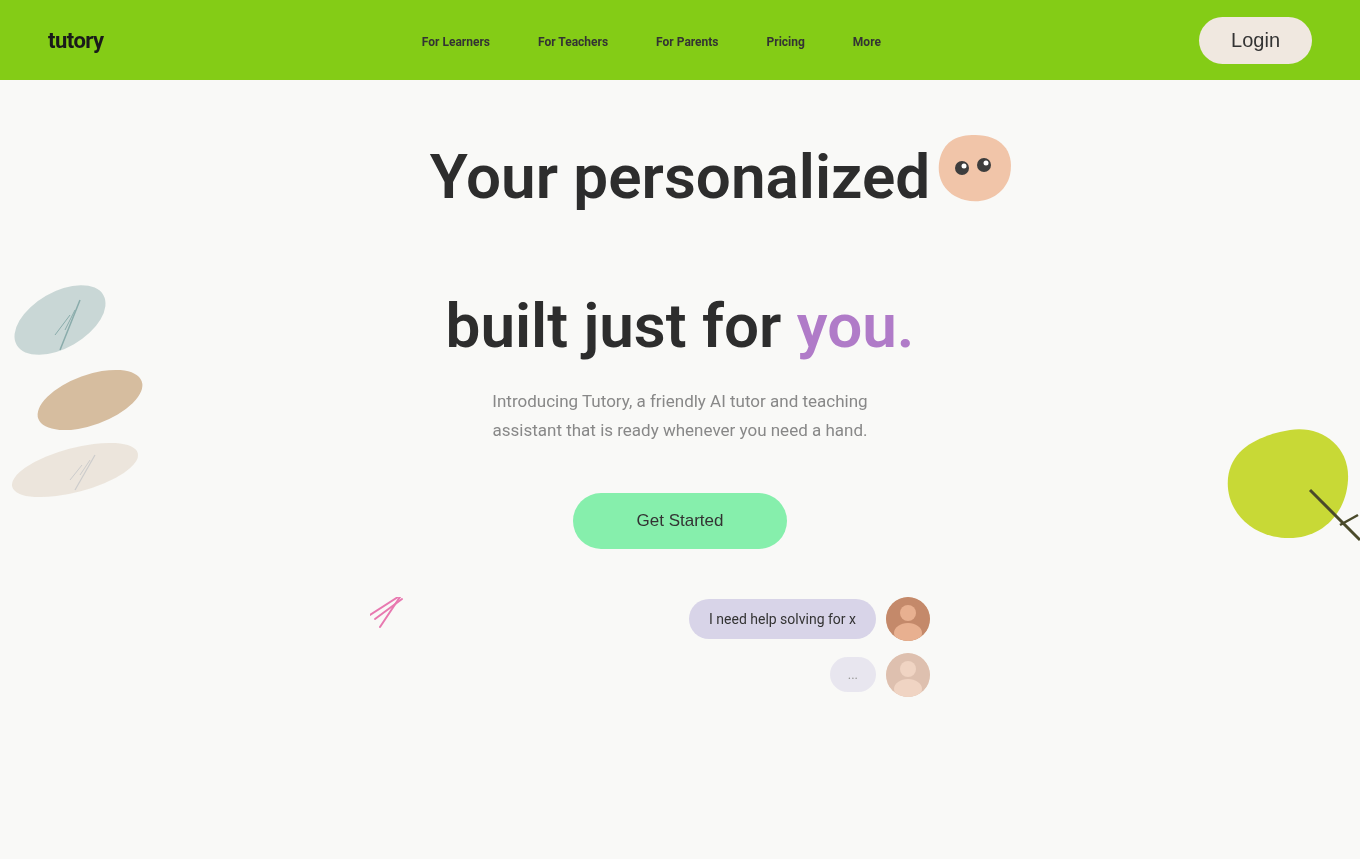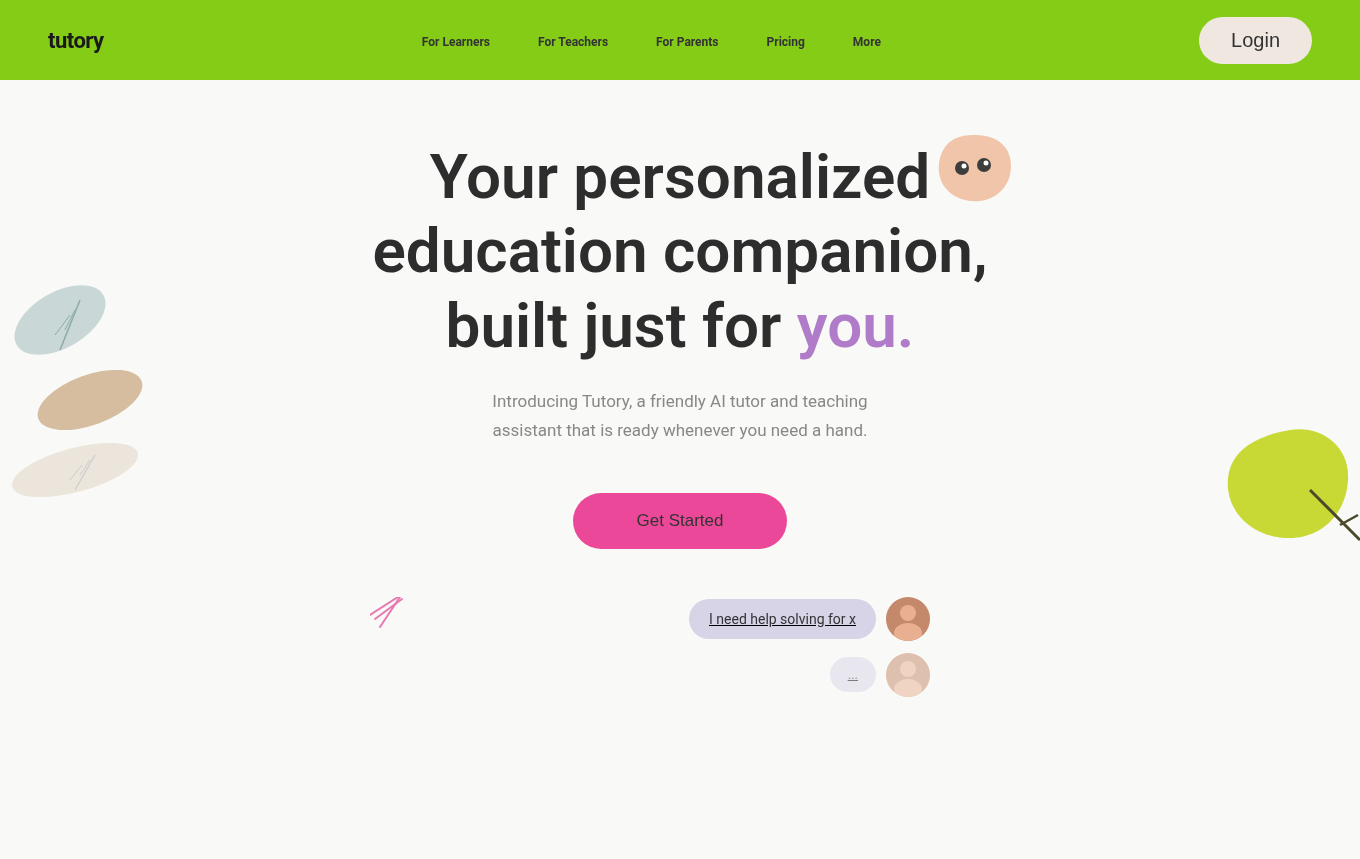--- a/index.html
+++ b/index.html
@@ -84,21 +84,21 @@
     .hero-subtitle {
       margin-top: 24px;
       font-size: 17px;
       color: #888;
       line-height: 1.7;
       max-width: 420px;
     }
 
     .hero-cta {
       margin-top: 48px;
-      background: #ec4899;
+      background: #86efac;
       color: #333;
       border: none;
       padding: 18px 64px;
       border-radius: 50px;
       font-size: 17px;
       font-weight: 500;
       cursor: pointer;
     }
 
     
@@ -229,29 +229,29 @@
 
     <line x1="90" y1="70" x2="140" y2="120" stroke="#4a4a2a" stroke-width="3"></line>
 
     <line x1="120" y1="105" x2="138" y2="95" stroke="#4a4a2a" stroke-width="2.5"></line>
   </svg>
 </div>
 
 <section class="hero">
   <h1 class="hero-title">
     <span>Your personalized</span><br>
-    <span>education companion,</span><br>
+    <br>
     <span>built just for </span><span class="highlight">you.</span>
   </h1>
 
   <p class="hero-subtitle">Introducing Tutory, a friendly AI tutor and teaching assistant that is ready whenever you need a hand.</p>
 
   <button class="hero-cta">Get Started</button>
 
-  <div class="chat-preview" style="position:relative;text-decoration:underline;">
+  <div class="chat-preview" style="position:relative;">
 
     <div style="position:absolute; left:-60px; top:0px;">
       <svg width="60" height="50" viewBox="0 0 60 50" fill="none">
         <line x1="30" y1="0" x2="10" y2="30" stroke="#e879b0" stroke-width="2" stroke-linecap="round"></line>
         <line x1="32" y1="2" x2="5" y2="22" stroke="#e879b0" stroke-width="2" stroke-linecap="round"></line>
         <line x1="28" y1="0" x2="0" y2="18" stroke="#e879b0" stroke-width="2" stroke-linecap="round"></line>
       </svg>
     </div>
 
     <div class="chat-row-right">

